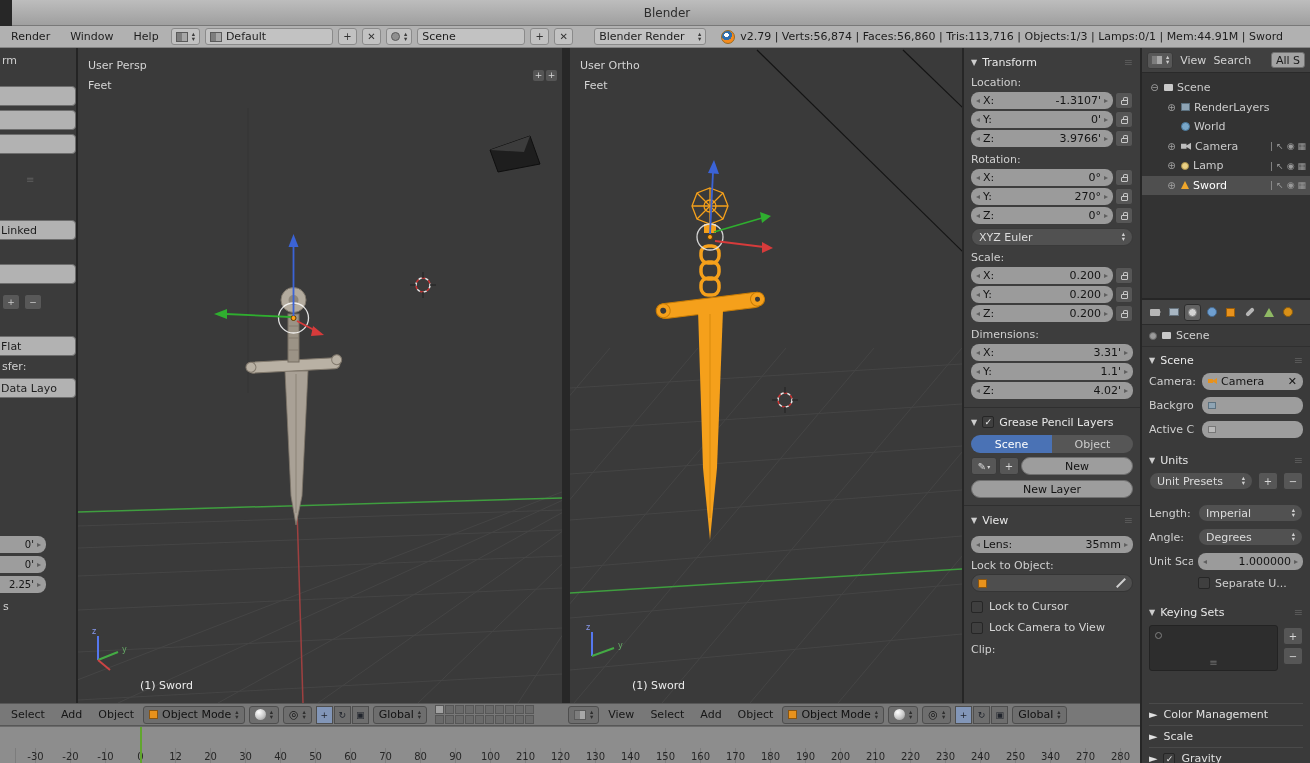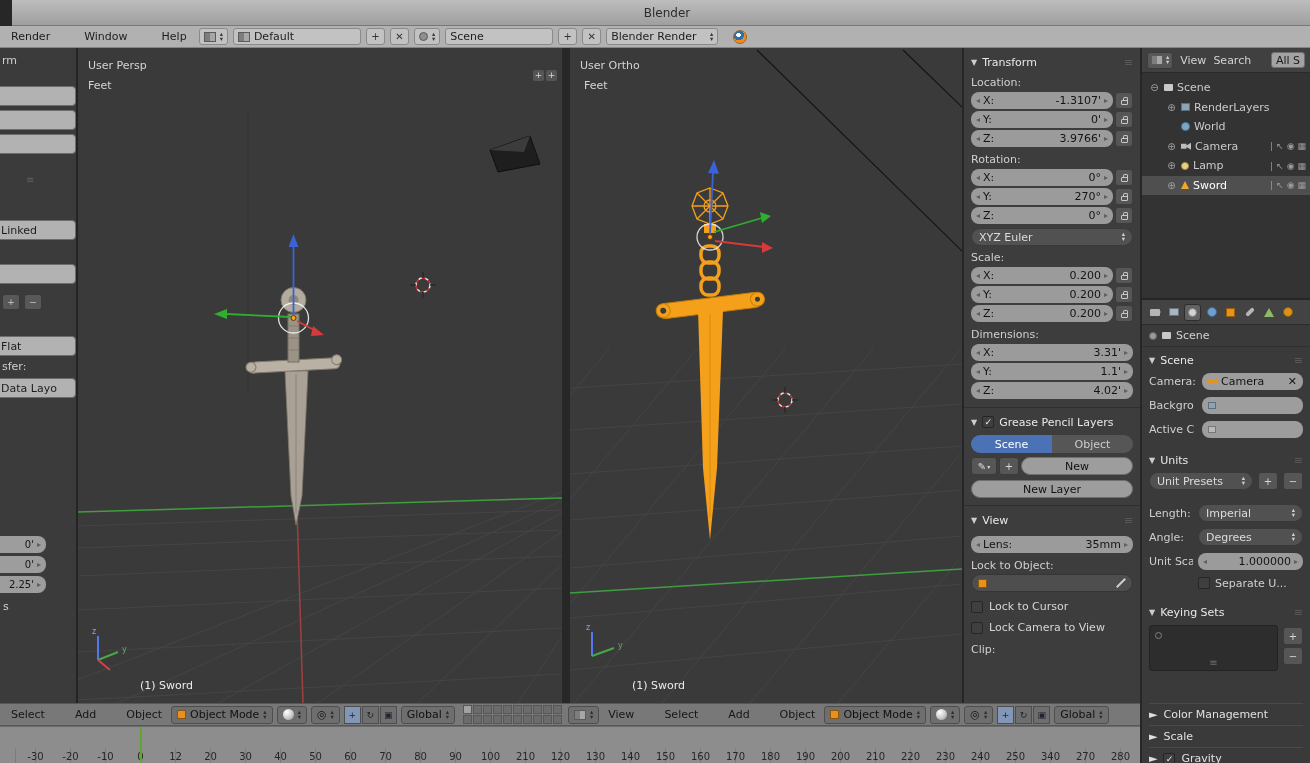--- a/index.html
+++ b/index.html
@@ -6,21 +6,21 @@
   html,body{background:#1d1d1d}
   #root{position:relative;width:1310px;height:763px;overflow:hidden;background:#272727;
         font-family:"DejaVu Sans","Liberation Sans",sans-serif;font-size:11px;color:#d8d8d8}
   .flex1{flex:1}
   
   .titlebar{position:absolute;left:12px;top:0;width:100%;height:26px;
     background:linear-gradient(#bdbdbd,#9f9f9f);border-bottom:1px solid #787878;
     display:flex;align-items:center;justify-content:center;color:#2c2c2c;font-size:12px}
   .infobar{position:absolute;left:0;top:26px;width:100%;height:22px;background:#b1b1b1;
     border-bottom:1px solid #848484;display:flex;align-items:center;gap:5px;padding:0 4px;color:#1d1d1d;white-space:nowrap}
-  .menus{display:flex;gap:20px}
+  .menus{display:flex;gap:6px}
   .menu{padding:0 7px;color:#1d1d1d;cursor:default}
   .ib-btn,.dd-light,.sq-btn{height:17px;background:#c2c2c2;border:1px solid #8a8a8a;border-radius:3px;
     display:flex;align-items:center;gap:4px;padding:0 4px;color:#1d1d1d}
   .sq-btn{width:19px;justify-content:center;font-size:10px;color:#333}
   .updn{display:flex;flex-direction:column;align-items:center;line-height:5px;font-size:6.5px;color:#3b3b3b;margin-left:auto}
   .grid-glyph{width:12px;height:10px;background:linear-gradient(90deg,#7d7d7d 50%,#a7a7a7 50%);border:1px solid #5a5a5a}
   .dot-glyph{width:9px;height:9px;border-radius:50%;background:#8f8f8f;border:1px solid #5a5a5a}
   .blender-logo{width:14px;height:14px;border-radius:50%;
     background:radial-gradient(circle at 38% 34%,#ffffff 0 20%,#2f6fae 21% 48%,#f48a1d 49%);border:1px solid #9a6a20}
   .stats{color:#1d1d1d}
@@ -190,28 +190,29 @@
       <span class="updn">
         <span>▴</span>
           <span>▾</span>
         </span>
     </div>
     <div class="dd-light" style="width:108px">
       <span>Scene</span>
     </div>
     <div class="sq-btn">+</div>
     <div class="sq-btn">✕</div>
-    <div class="dd-light" style="width:112px;">
+    <div class="dd-light" style="width:112px;margin-left:16px">
       <span>Blender Render</span>
       <span class="updn">
         <span>▴</span>
           <span>▾</span>
         </span>
     </div>
     <span class="blender-logo" style="margin-left:10px"></span>
+    <span class="stats">v2.79 | Verts:56,874 | Faces:56,860 | Tris:113,716 | Objects:1/3 | Lamps:0/1 | Mem:44.91M | Sword</span>
   </div>
 
   <div class="toolshelf">
     <span class="ts-title">rm</span>
     <div class="ts-btn" style="top:38px"></div>
     <div class="ts-btn" style="top:62px"></div>
     <div class="ts-btn" style="top:86px"></div>
     <span class="ts-grip" style="top:126px">≡</span>
     <div class="ts-btn" style="top:172px">
       <span>Linked</span>

